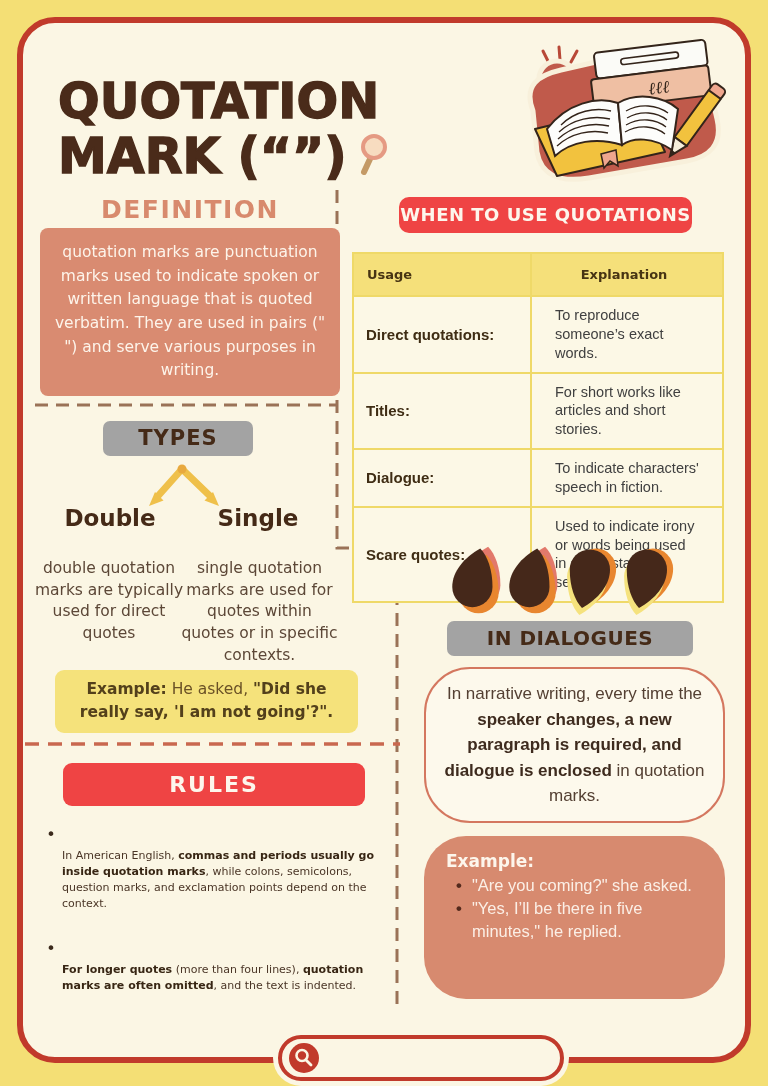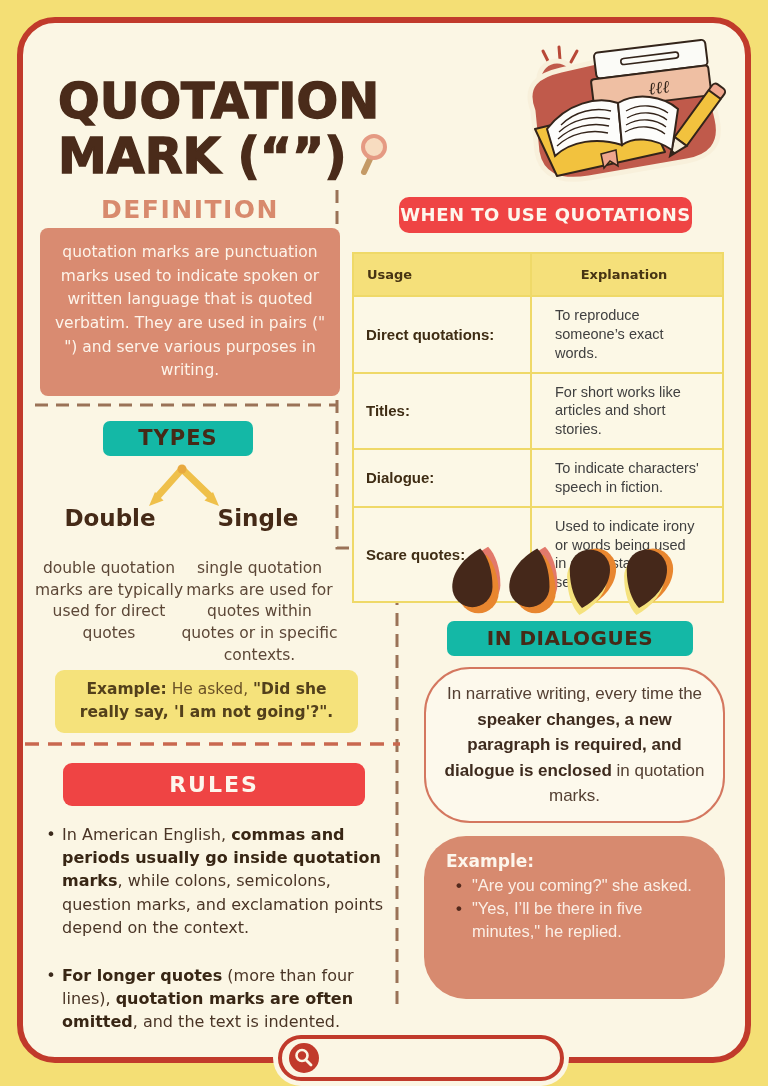--- a/index.html
+++ b/index.html
@@ -15,37 +15,37 @@
          letter-spacing:0px;-webkit-text-stroke:1.4px #4A2B1A;}
   .title .mag{display:inline-block;vertical-align:-4px;margin-left:10px;}
 
   
   .def-heading{left:17px;top:172px;width:300px;text-align:center;color:#D88A6D;font-weight:bold;
                font-size:25px;letter-spacing:1.5px;}
   .def-box{left:17px;top:205px;width:300px;height:168px;box-sizing:border-box;background:#D98B71;
            border-radius:8px;padding:14px 14px;display:flex;align-items:center;justify-content:center;}
   .def-box p{margin:0;color:#FDF4EA;font-size:15.5px;line-height:1.53;text-align:center;}
 
-  .chip-yellow{background:#14b8a6;border-radius:7px;color:#452A17;font-weight:bold;text-align:center;}
+  .chip-yellow{background:#a3a3a3;border-radius:7px;color:#452A17;font-weight:bold;text-align:center;}
   .types-chip{left:80px;top:398px;width:150px;height:35px;line-height:35px;font-size:21px;letter-spacing:1px;}
   .type-title{top:482px;width:146px;text-align:center;color:#452A17;font-weight:bold;font-size:23px;}
   .type-desc{top:519px;text-align:center;color:#5C4737;font-size:15.5px;line-height:1.4;margin-top:16px;}
 
   .example1{left:32px;top:647px;width:303px;min-height:60px;box-sizing:border-box;background:#F5E27B;
             border-radius:9px;padding:8px 12px;}
   .example1 p{margin:0;text-align:center;color:#6A5126;font-size:15.5px;line-height:1.5;}
   .example1 p .b{color:#53401B;}
 
   .chip-salmon{background:#ef4444;color:#FDF6EC;font-weight:bold;text-align:center;}
   .rules-chip{left:40px;top:740px;width:302px;height:43px;line-height:43px;border-radius:9px;
               font-size:22px;letter-spacing:2px;}
   .rules-list{left:17px;top:800px;width:360px;}
   .rules-item{display:flex;margin-bottom:25px;}
   .rules-item .dot{width:22px;flex:none;color:#3B2A1C;font-size:16px;line-height:1.45;text-align:center;}
-  .rules-item .txt{color:#4A3526;font-size:16px;line-height:1.45;}
+  .rules-item .txt{color:#4A3526;font-size:11px;line-height:1.45;margin-top:25px;}
   .b{font-weight:bold;}
   .rules-item .b{color:#382614;}
 
   
   .wtu-chip{left:376px;top:174px;width:293px;height:36px;line-height:36px;border-radius:10px;
             font-size:18px;letter-spacing:.5px;}
   .usage-table{left:329px;top:229px;width:372px;border-collapse:collapse;background:#FCF8E6;}
   .usage-table th,.usage-table td{border:2px solid #EFD968;}
   .usage-table th{background:#F5E07A;color:#473413;font-size:13px;padding:13px 6px 13px 0;}
   .usage-table th:first-child{text-align:left;padding-left:13px;}

